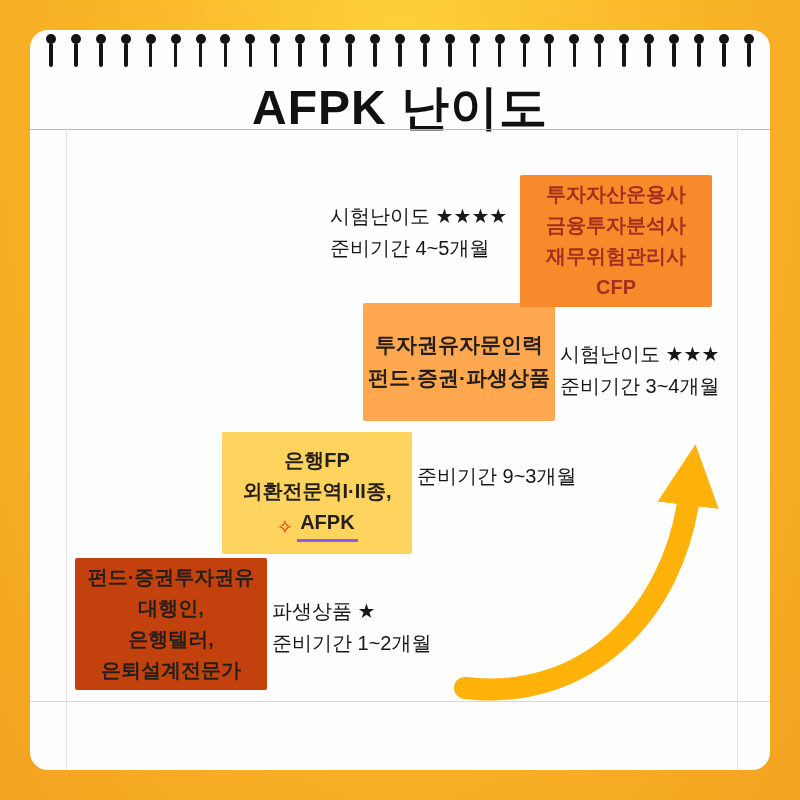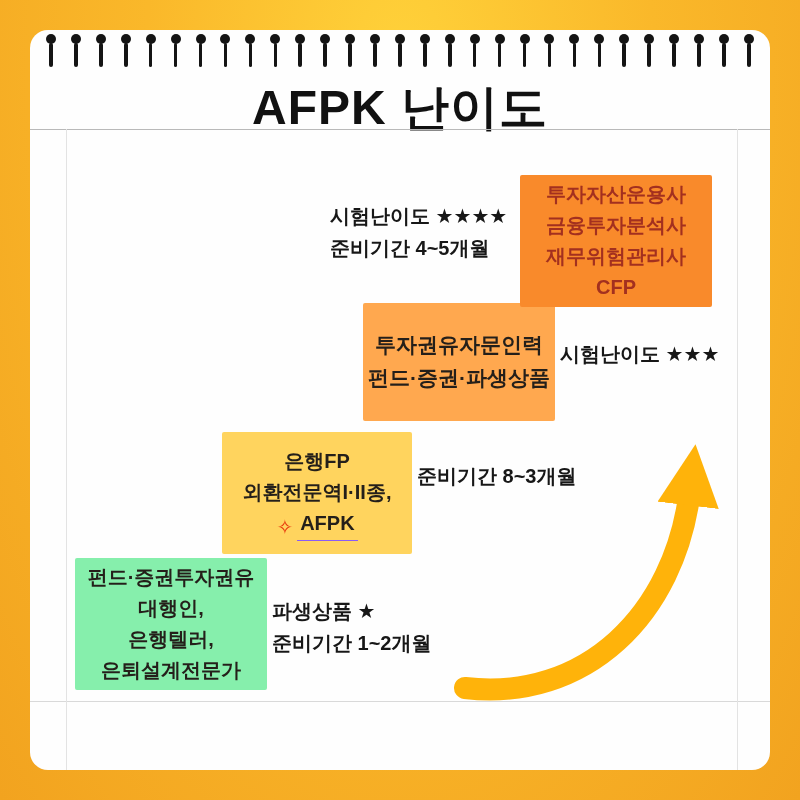--- a/index.html
+++ b/index.html
@@ -28,23 +28,23 @@
   
   .box{position:absolute;display:flex;flex-direction:column;justify-content:center;
     align-items:center;text-align:center;font-weight:700;font-size:20px;line-height:1.55;
     color:#241f1a;border-radius:2px;}
   .box1{left:45px;top:528px;width:192px;height:132px;}
   .box2{left:180px;top:402px;width:190px;height:122px;}
   .box3{left:333px;top:273px;width:192px;height:118px;font-size:21px;}
   .box4{left:490px;top:145px;width:192px;height:132px;color:#a3301f;font-weight:800;}
   .afpk-line{display:flex;align-items:center;justify-content:center;gap:4px;}
   .sparkle{color:#e8380d;font-size:20px;transform:translateY(3px);}
-  .afpk{border-bottom:1px solid #8b5cf6;padding:0 3px 1px 3px;}
-  
-  .note{position:absolute;font-weight:700;font-size:20px;line-height:1.6;color:#171717;
+  .afpk{border-bottom:3px solid #8b5cf6;padding:0 3px 1px 3px;}
+  
+  .note{position:absolute;font-weight:400;font-size:20px;line-height:1.6;color:#171717;
     white-space:nowrap;}
   .note1{left:242px;top:565px;}
   .note2{left:387px;top:430px;}
   .note3{left:530px;top:308px;}
   .note4{left:300px;top:170px;}
 </style>
 </head>
 <body>
 
 <div class="canvas">
@@ -177,49 +177,50 @@
 
     <svg class="arrow" viewBox="0 0 740 740">
       <defs>
         <marker id="ah" markerWidth="2.8" markerHeight="2.8" refX="0.7" refY="1.4" orient="auto" markerUnits="strokeWidth">
           <path d="M0,0 L2.8,1.4 L0,2.8 Z" fill="#ffb30a"></path>
         </marker>
       </defs>
       <path d="M 435 658 C 555 672 645 585 660 460" fill="none" stroke="#ffb30a" stroke-width="22" stroke-linecap="round" marker-end="url(#ah)"></path>
     </svg>
 
-    <div class="box box1" style="background: #86efac;">
+    <div class="box box1" style="background: #c2410c;">
       <div class="box-line">펀드·증권투자권유</div>
       <div class="box-line">대행인,</div>
       <div class="box-line">은행텔러,</div>
       <div class="box-line">은퇴설계전문가</div>
     </div>
     <div class="note note1">
       <div>파생상품 ★</div>
       <div>준비기간 1~2개월</div>
     </div>
 
     <div class="box box2" style="background: rgb(255, 212, 94); margin-left: 12px;">
       <div class="box-line">은행FP</div>
       <div class="box-line">외환전문역I·II종,</div>
       <div class="box-line afpk-line">
         <span class="sparkle">✧</span>
         <span class="afpk">AFPK</span>
       </div>
     </div>
     <div class="note note2">
-      <div>준비기간 8~3개월</div>
+      <div>준비기간 9~3개월</div>
     </div>
 
     <div class="box box3" style="background: rgb(255, 168, 79);">
       <div class="box-line">투자권유자문인력</div>
       <div class="box-line">펀드·증권·파생상품</div>
     </div>
     <div class="note note3">
       <div>시험난이도 ★★★</div>
+      <div>준비기간 3~4개월</div>
     </div>
 
     <div class="box box4" style="background: rgb(249, 138, 43);">
       <div class="box-line">투자자산운용사</div>
       <div class="box-line">금융투자분석사</div>
       <div class="box-line">재무위험관리사</div>
       <div class="box-line">CFP</div>
     </div>
     <div class="note note4">
       <div>시험난이도 ★★★★</div>

